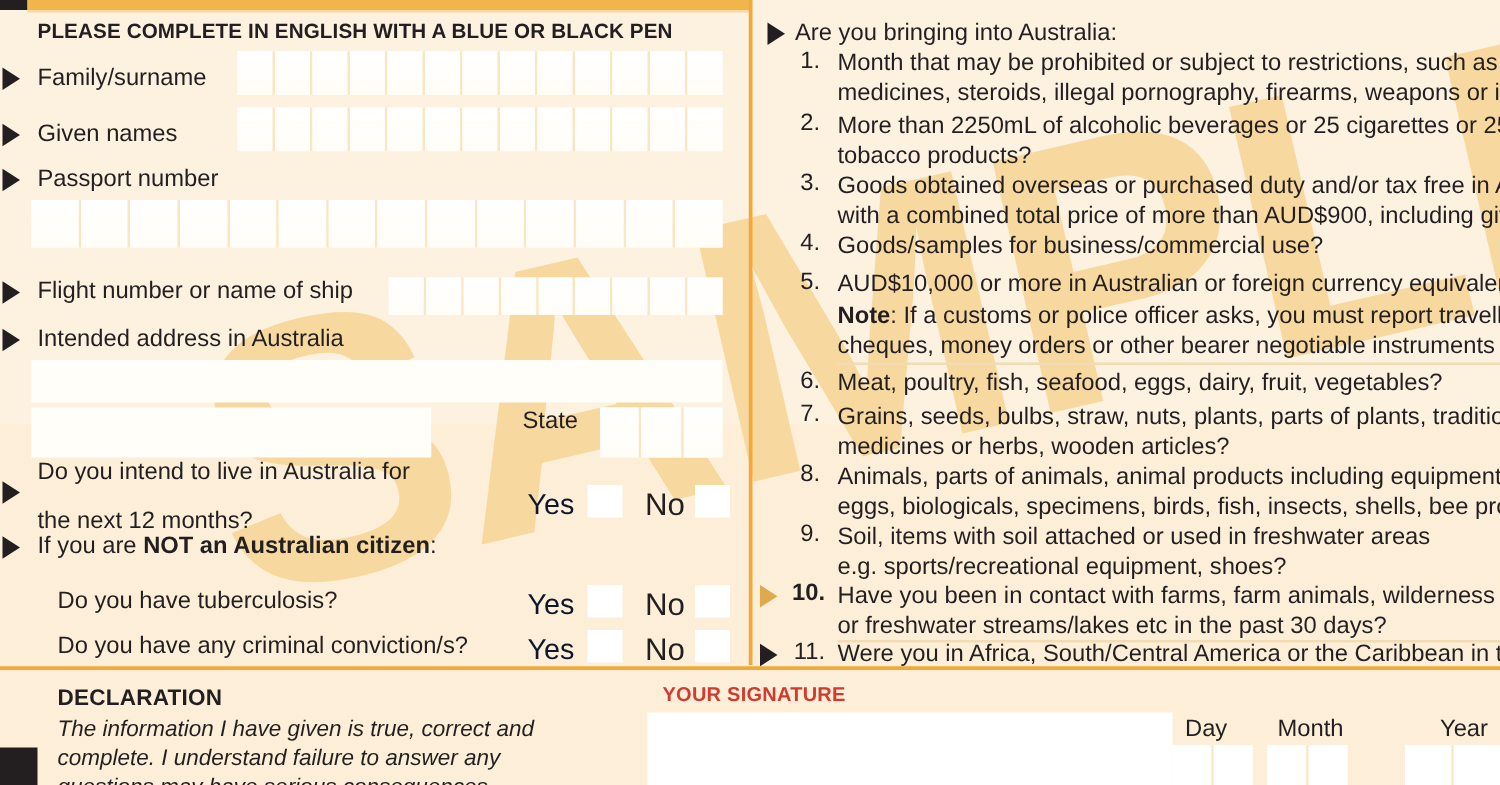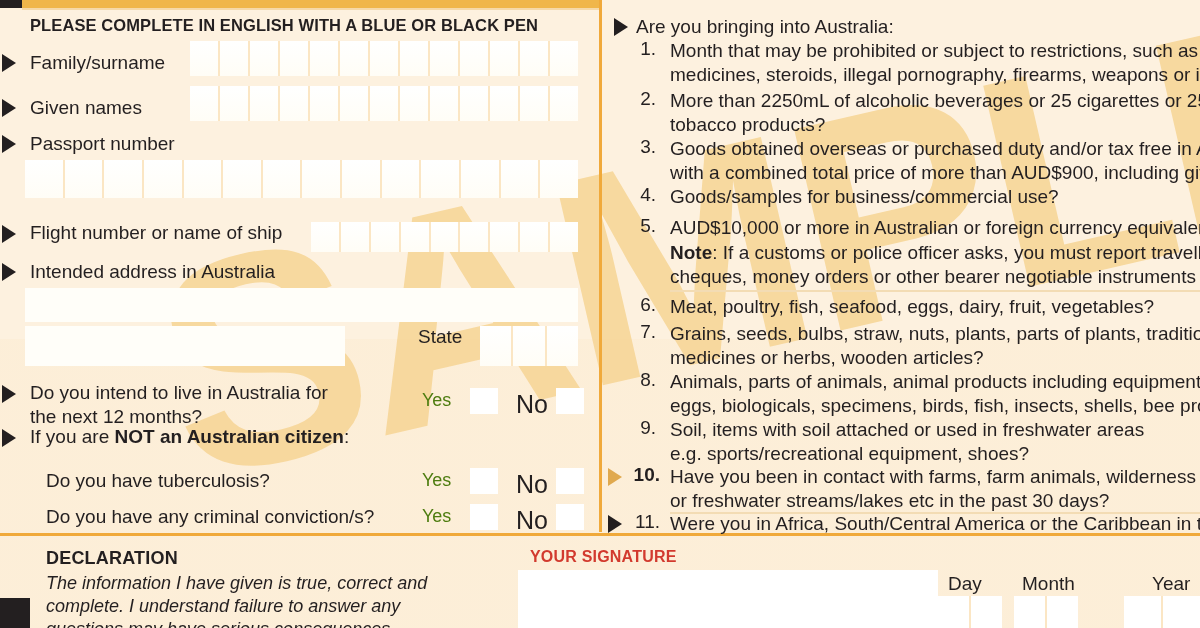--- a/index.html
+++ b/index.html
@@ -87,21 +87,21 @@
   }
   .cellrow i:last-child{border-right:none;}
   .plainbox{
     position:absolute;background:#fffef9;
   }
 
   .statelbl{
     position:absolute;font-size:19px;color:#231f20;
   }
 
-  .ansYes{position:absolute;font-size:18px;color:#4d7c0f;}
+  .ansYes{position:absolute;font-size:23px;color:#0f172a;}
   .ansNo{position:absolute;font-size:25px;color:#231f20;}
   .tick{position:absolute;width:28px;height:26px;background:#ffffff;}
 
   .bold-inline{font-weight:bold;}
 
   .declhdr{
     position:absolute;left:46px;top:548px;
     font-size:18px;font-weight:bold;letter-spacing:.2px;
   }
   .decltxt{
@@ -231,21 +231,21 @@
     <div class="plainbox" style="left:25px;top:288px;width:553px;height:34px;"></div>
     <div class="plainbox" style="left:25px;top:326px;width:320px;height:40px;"></div>
     <div class="cellrow" id="row-state" style="left:480px;top:326px;width:98px;height:40px;">
         <i style="flex: 1 1 0px;"></i>
         <i style="flex: 1 1 0px;"></i>
         <i style="flex: 1 1 0px;"></i>
       </div>
     <div class="statelbl" style="left:418px;top:326px;">State</div>
 
     <div class="arrow" style="left:2px;top:385px;"></div>
-    <div class="flabel" style="left:30px;top:382px;">Do you intend to live in Australia for</div>
+    <div class="flabel" style="left:30px;top:367px;">Do you intend to live in Australia for</div>
     <div class="flabel" style="left:30px;top:406px;">the next 12 months?</div>
     <div class="ansYes" style="left:422px;top:390px;">Yes</div>
     <div class="tick" style="left:470px;top:388px;"></div>
     <div class="ansNo" style="left:516px;top:390px;">No</div>
     <div class="tick" style="left:556px;top:388px;"></div>
 
     <div class="arrow" style="left:2px;top:429px;"></div>
     <div class="flabel" style="left:30px;top:426px;"><span>If you are </span><span class="bold-inline">NOT an Australian citizen</span><span>:</span></div>
 
     <div class="flabel" style="left:46px;top:470px;">Do you have tuberculosis?</div>

